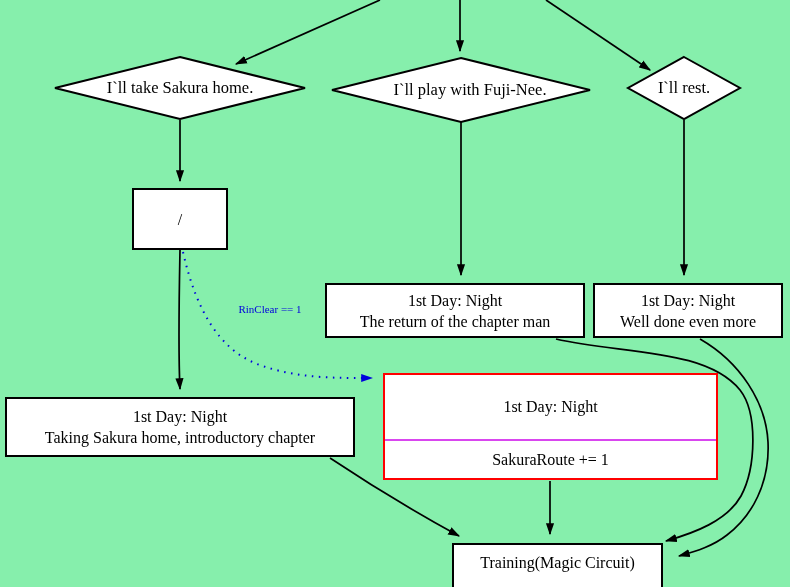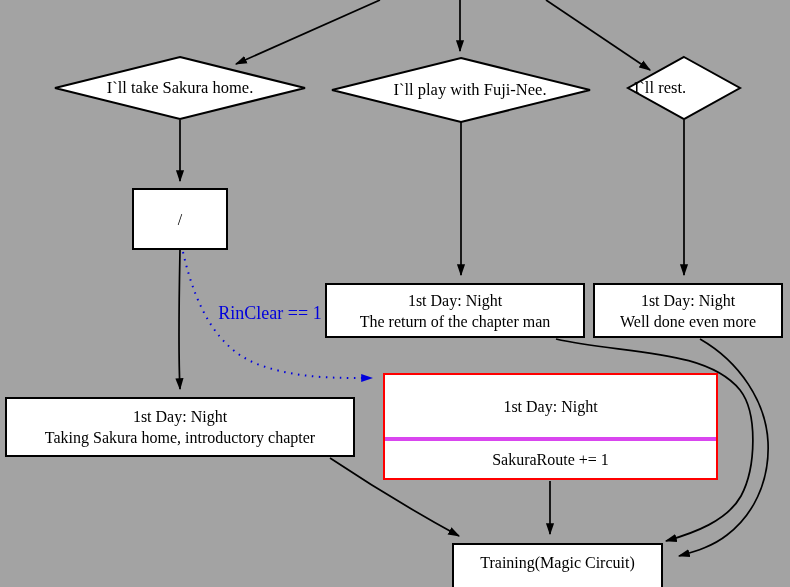--- a/index.html
+++ b/index.html
@@ -1,20 +1,20 @@
 <!DOCTYPE html>
 <html><head>
 <meta charset="utf-8">
 <style>
   html,body{margin:0;padding:0;}
   .canvas{
     position:relative;
     width:790px;height:587px;
     overflow:hidden;
-    background:#a3a3a3;
+    background:#86efac;
     font-family:"Liberation Serif","DejaVu Serif",serif;
     color:#000;
   }
   .edges{position:absolute;left:0;top:0;}
   .node-box{
     position:absolute;
     box-sizing:border-box;
     background:#fff;
     border:2px solid #000;
     display:flex;
@@ -35,25 +35,25 @@
   }
   .record{padding:0;justify-content:stretch;}
   .record .rec-row{
     width:100%;
     display:flex;
     flex-direction:column;
     align-items:center;
     justify-content:center;
     text-align:center;
   }
-  .record .rec-row.bottom{border-top:4px solid #d946ef;}
+  .record .rec-row.bottom{border-top:2px solid #d946ef;}
   .edge-label{
     position:absolute;
     color:#0000DD;
-    font-size:18px;
+    font-size:11px;
     text-align:center;
     white-space:nowrap;
   }
   .bedtime{justify-content:flex-start;padding-top:7px;}
 </style>
 </head>
 <body>
 
 <div class="canvas">
 
@@ -83,21 +83,21 @@
     <path d="M 556,339 C 620,354 706,348 740,390 C 758,413 756,468 741,496 C 727,521 694,533 666,541" fill="none" stroke="#000" stroke-width="1.7" marker-end="url(#arrow-black)"></path>
     <path d="M 700,339 C 740,362 766,402 768,442 C 770,483 752,516 727,535 C 713,546 697,551 679,556" fill="none" stroke="#000" stroke-width="1.7" marker-end="url(#arrow-black)"></path>
 
     <polygon points="180,57 305,88 180,119 55,88" fill="#fff" stroke="#000" stroke-width="2"></polygon>
     <polygon points="461,58 590,90 461,122 332,90" fill="#fff" stroke="#000" stroke-width="2"></polygon>
     <polygon points="684,57 740,88 684,119 628,88" fill="#fff" stroke="#000" stroke-width="2"></polygon>
   </svg>
 
   <div class="diamond-label" style="left:55px;top:57px;width:250px;height:62px;">I`ll take Sakura home.</div>
   <div class="diamond-label" style="left:341px;top:58px;width:258px;height:64px;">I`ll play with Fuji-Nee.</div>
-  <div class="diamond-label" style="left:604px;top:57px;width:112px;height:62px;">I`ll rest.</div>
+  <div class="diamond-label" style="left:628px;top:57px;width:112px;height:62px;">I`ll rest.</div>
 
   <div class="node-box" style="left:132px;top:188px;width:96px;height:62px;">
     <div>/</div>
   </div>
 
   <div class="node-box" style="left:325px;top:283px;width:260px;height:55px;">
     <div>1st Day: Night</div>
     <div>The return of the chapter man</div>
   </div>
 

